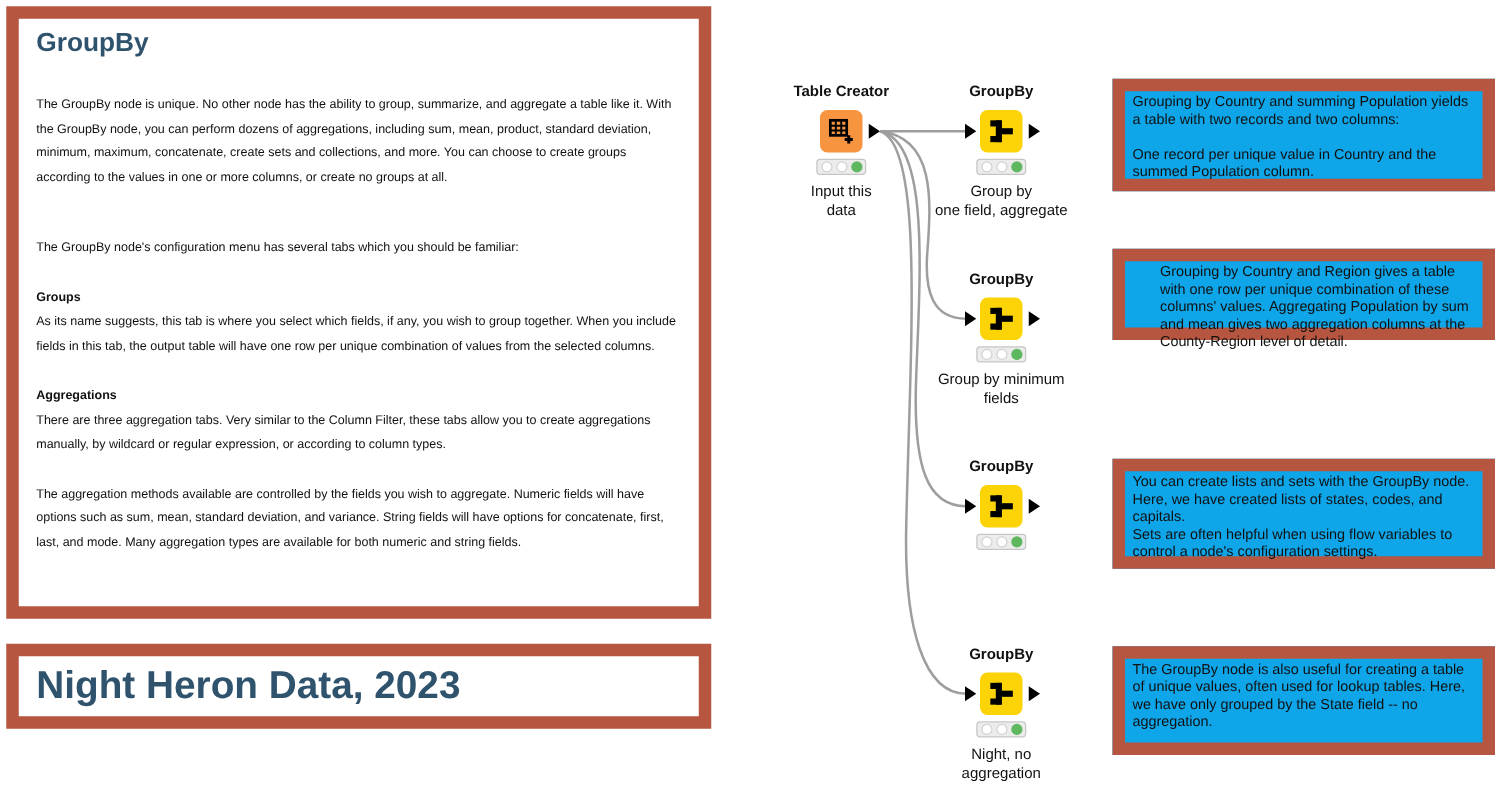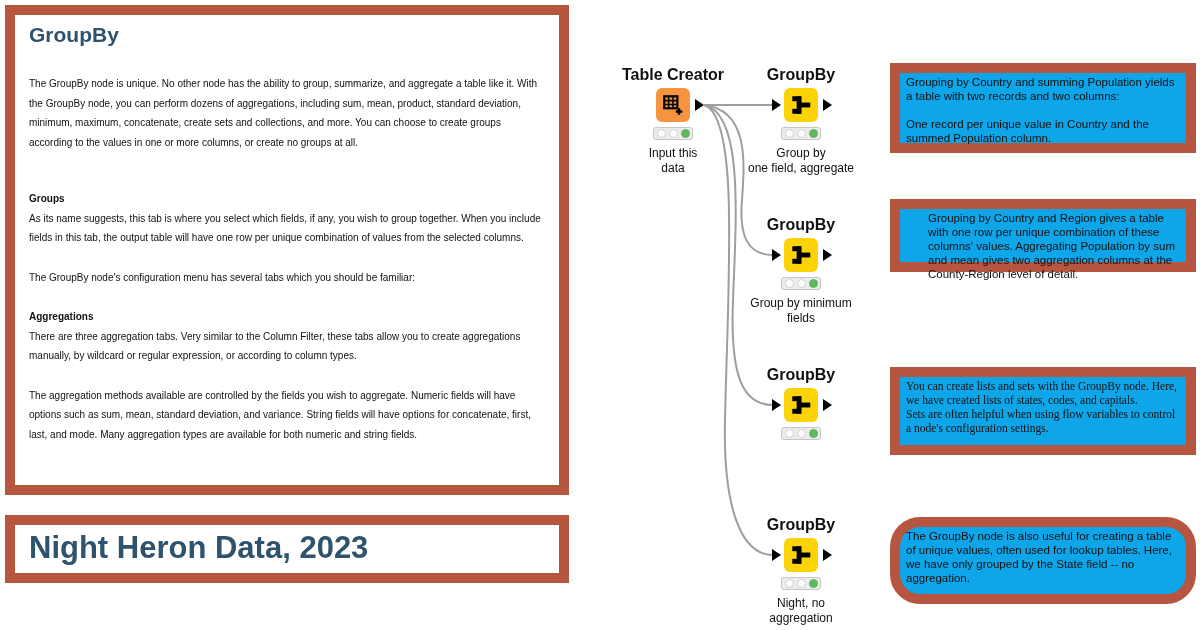--- a/index.html
+++ b/index.html
@@ -24,33 +24,33 @@
   .para:first-child{margin-bottom:37px;}
   .para-head{font-weight:bold;}
   #footer-ann{left:5px;top:515px;width:564px;height:68px;padding:5px 14px;}
   #footer-ann .ann-title{font-size:31px;}
 
   .note{position:absolute;left:890px;width:306px;background:#0ea5e9;
     border:10px solid var(--annotation-border);padding:2px 6px;}
   .note-text{font-size:11.5px;line-height:14px;white-space:pre-line;}
   #note-1{top:63px;height:90px;}
   #note-2{top:199px;height:73px;padding-left:28px;}
-  #note-3{top:367px;height:88px;font-family:Liberation Serif, serif;}
-  #note-4{top:517px;height:87px;border-radius:30px;}
+  #note-3{top:367px;height:88px;}
+  #note-4{top:517px;height:87px;}
 
   
   #connections{position:absolute;left:0;top:0;z-index:0;}
   #connections path{stroke:var(--connector-gray);stroke-width:2;fill:none;}
   .wf-node{position:absolute;z-index:1;text-align:center;}
   #node-tc{left:613px;top:66px;width:120px;}
   #node-g1{left:731px;top:66px;width:140px;}
   #node-g2{left:731px;top:216px;width:140px;}
   #node-g3{left:731px;top:366px;width:140px;}
   #node-g4{left:731px;top:516px;width:140px;}
-  .node-name{font-size:16px;font-weight:bold;height:14px;margin-bottom:8px;}
+  .node-name{font-size:12px;font-weight:bold;height:14px;margin-bottom:8px;}
   .node-body{position:relative;width:34px;height:34px;margin:0 auto;border-radius:6px;}
   .node-body.yellow{background:var(--node-yellow);}
   .node-body.orange{background:var(--node-orange);}
   .node-body svg{position:absolute;left:50%;top:50%;transform:translate(-50%,-50%);}
   .port{position:absolute;width:0;height:0;top:11px;
     border-top:6px solid transparent;border-bottom:6px solid transparent;
     border-left:9px solid #000;}
   .port.in{left:-12px;}
   .port.out{right:-14px;}
   .traffic-light{width:40px;height:13px;margin:5px auto 0;background:#ececec;
@@ -71,25 +71,25 @@
   <path d="M704,105 C740,116 728,280 725,420 C723,505 740,555 773,555"></path>
 </svg>
 
 <div class="ann" id="main-ann">
   <div class="ann-title">GroupBy</div>
   <div class="paras">
       <div class="para">
         <div>The GroupBy node is unique. No other node has the ability to group, summarize, and aggregate a table like it. With the GroupBy node, you can perform dozens of aggregations, including sum, mean, product, standard deviation, minimum, maximum, concatenate, create sets and collections, and more. You can choose to create groups according to the values in one or more columns, or create no groups at all.</div>
       </div>
       <div class="para">
+        <div>The GroupBy node's configuration menu has several tabs which you should be familiar:</div>
+      </div>
+      <div class="para">
         <div class="para-head">Groups</div>
         <div>As its name suggests, this tab is where you select which fields, if any, you wish to group together. When you include fields in this tab, the output table will have one row per unique combination of values from the selected columns.</div>
-      </div>
-      <div class="para">
-        <div>The GroupBy node's configuration menu has several tabs which you should be familiar:</div>
       </div>
       <div class="para">
         <div class="para-head">Aggregations</div>
         <div>There are three aggregation tabs. Very similar to the Column Filter, these tabs allow you to create aggregations manually, by wildcard or regular expression, or according to column types.</div>
       </div>
       <div class="para">
         <div>The aggregation methods available are controlled by the fields you wish to aggregate. Numeric fields will have options such as sum, mean, standard deviation, and variance. String fields will have options for concatenate, first, last, and mode. Many aggregation types are available for both numeric and string fields.</div>
       </div>
     </div>
 </div>

